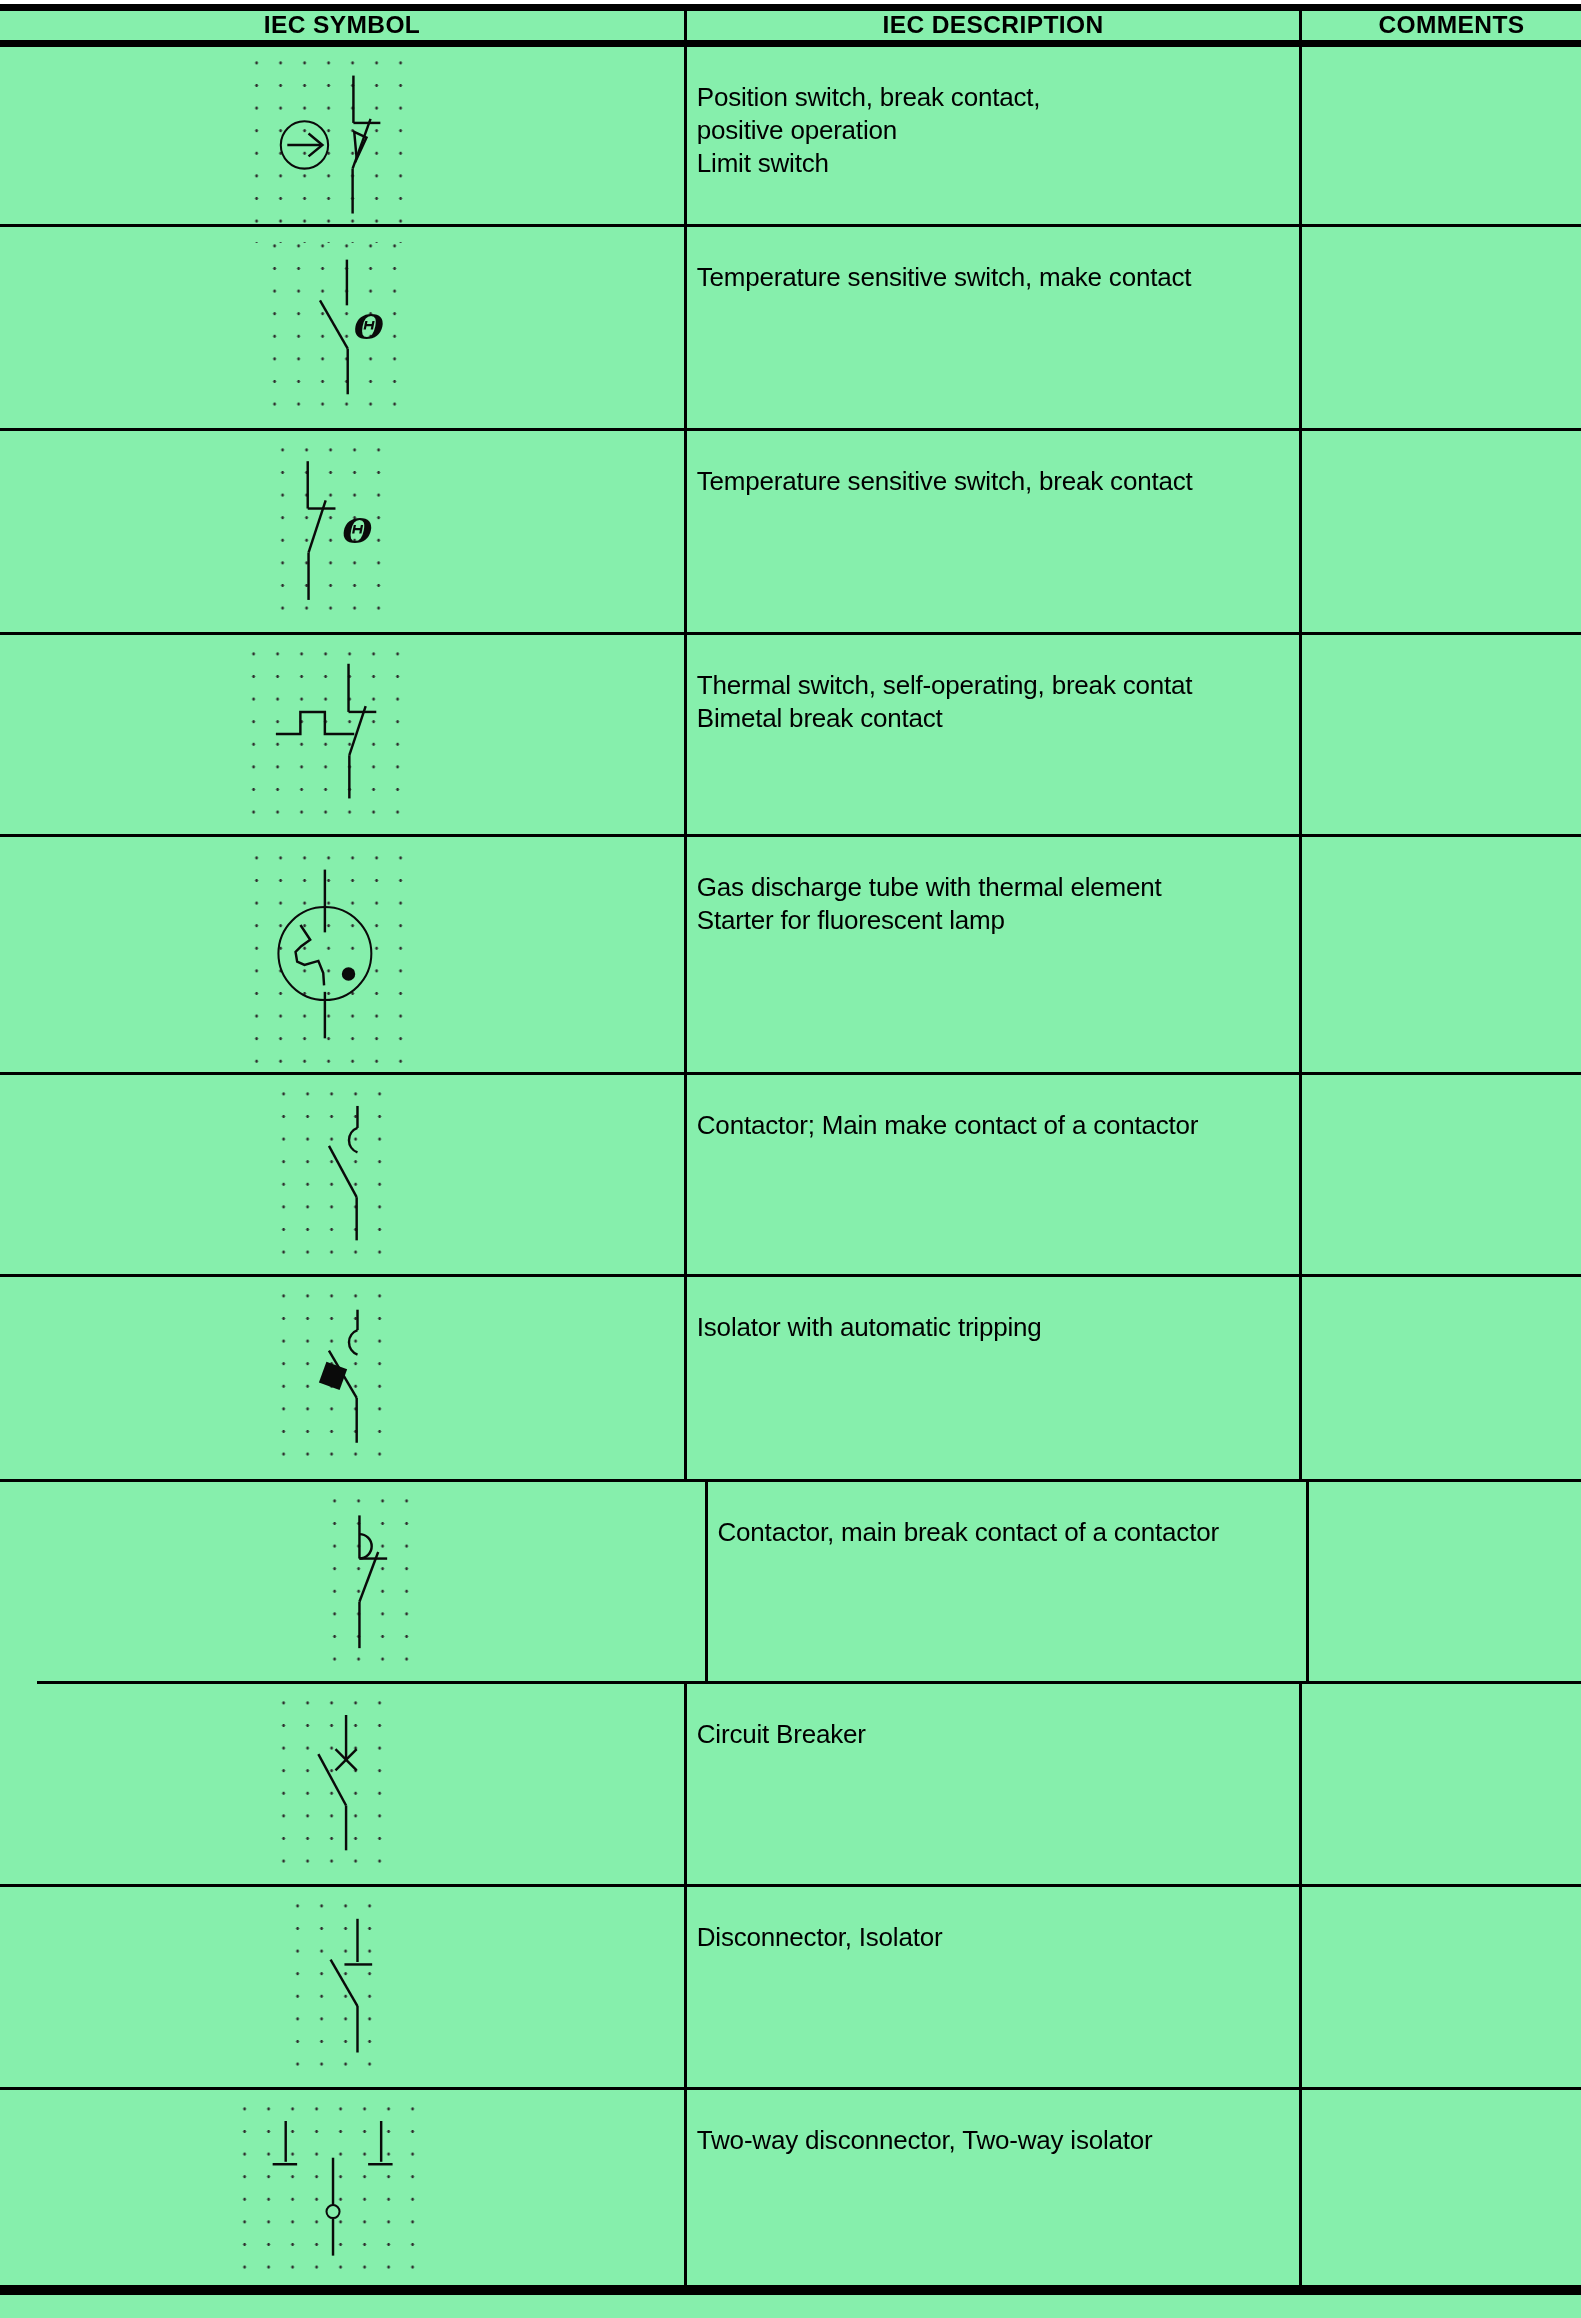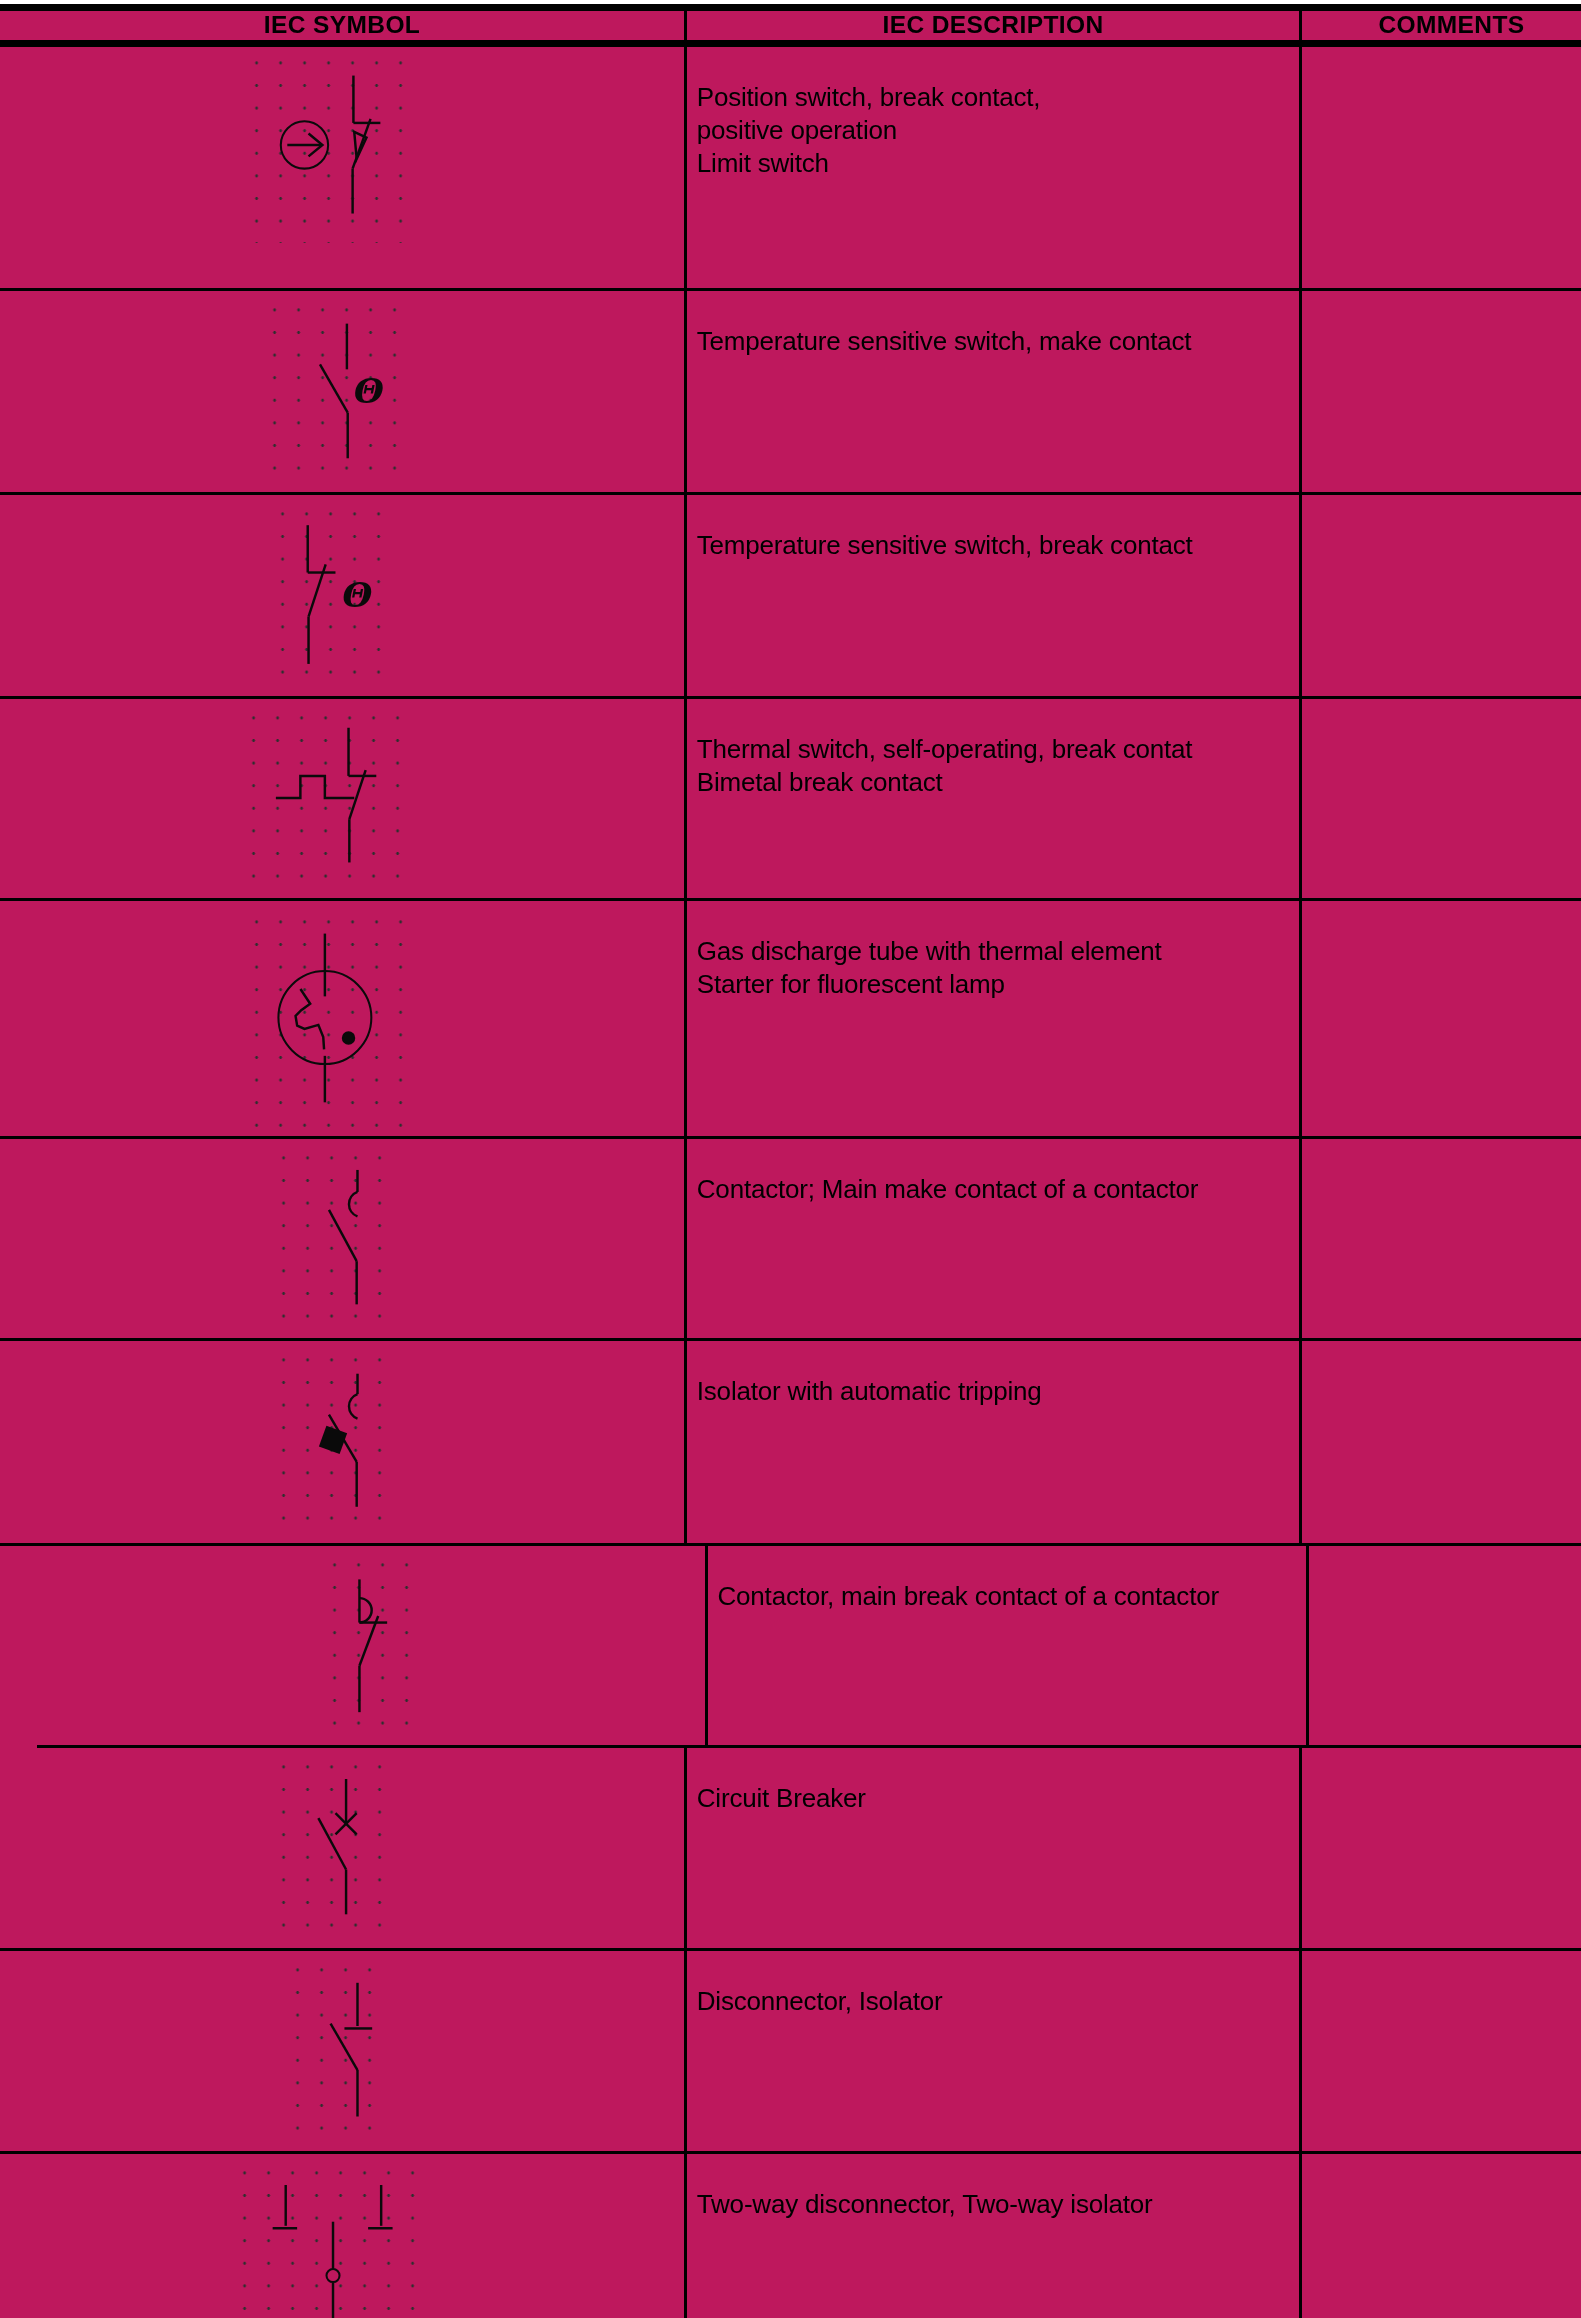--- a/index.html
+++ b/index.html
@@ -1,17 +1,17 @@
 <!DOCTYPE html>
 <html style="font-size:13px"><head>
 <meta charset="utf-8">
 <style>
   html,body{margin:0;padding:0;background:#888;}
   .page{
-    width:1581px;height:2319px;background:#be185d;position:relative;
+    width:1581px;height:2319px;background:#86efac;position:relative;
     font-family:"Liberation Sans",sans-serif;color:#000;overflow:hidden;
     margin:0 auto;
   }
   .strip-white{height:4.1px;background:#fff;}
   .bar-top{height:6.5px;background:#000;}
   .bar-headbottom{height:7.3px;background:#000;}
   .bar-bottom{height:9.8px;background:#000;}
   .header-row{display:flex;height:29px;align-items:stretch;}
   .header-cell{
     display:flex;align-items:center;justify-content:center;
@@ -46,21 +46,21 @@
 
   <div class="header-row">
     <div class="header-cell hc-symbol">IEC SYMBOL</div>
     <div class="header-cell hc-desc">IEC DESCRIPTION</div>
     <div class="header-cell hc-comments">COMMENTS</div>
   </div>
 
   <div class="bar-headbottom"></div>
 
   <div id="rows-container">
-      <div class="row" style="height: 244px;">
+      <div class="row" style="height: 180px;">
         <div class="cell-symbol">
           <div class="dotgrid" style="left: 243px; top: 3.3px; width: 173px; height: 193px;"></div>
           <svg width="684" height="200" viewBox="0 0 838 245" class="symbol-svg">
             <path d="M352 120 H394" fill="none" stroke="#0a0a0a" stroke-width="3"></path>
             <path d="M378 106 L395 120 L378 134" fill="none" stroke="#0a0a0a" stroke-width="3"></path>
             <path d="M433 35 V93" fill="none" stroke="#0a0a0a" stroke-width="3"></path>
             <path d="M433 93 H466" fill="none" stroke="#0a0a0a" stroke-width="3"></path>
             <path d="M454 88 L432 149" fill="none" stroke="#0a0a0a" stroke-width="3"></path>
             <path d="M434 104 L449 111 L437 137 Z" fill="none" stroke="#0a0a0a" stroke-width="3"></path>
             <path d="M432 149 V204" fill="none" stroke="#0a0a0a" stroke-width="3"></path>

